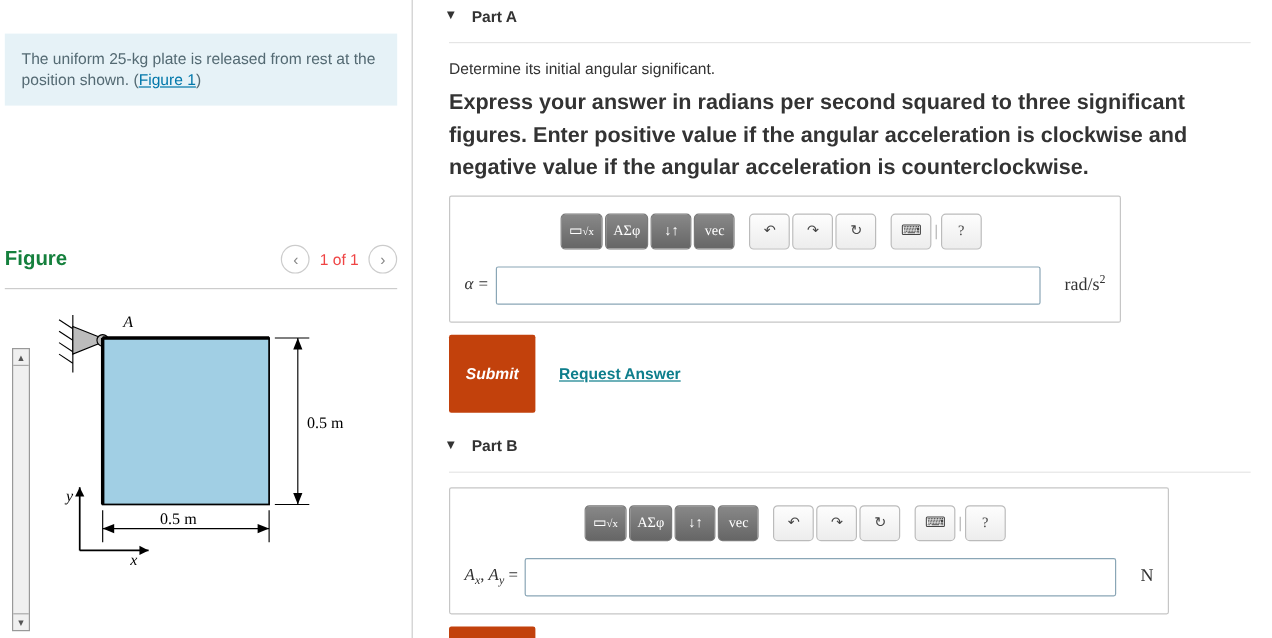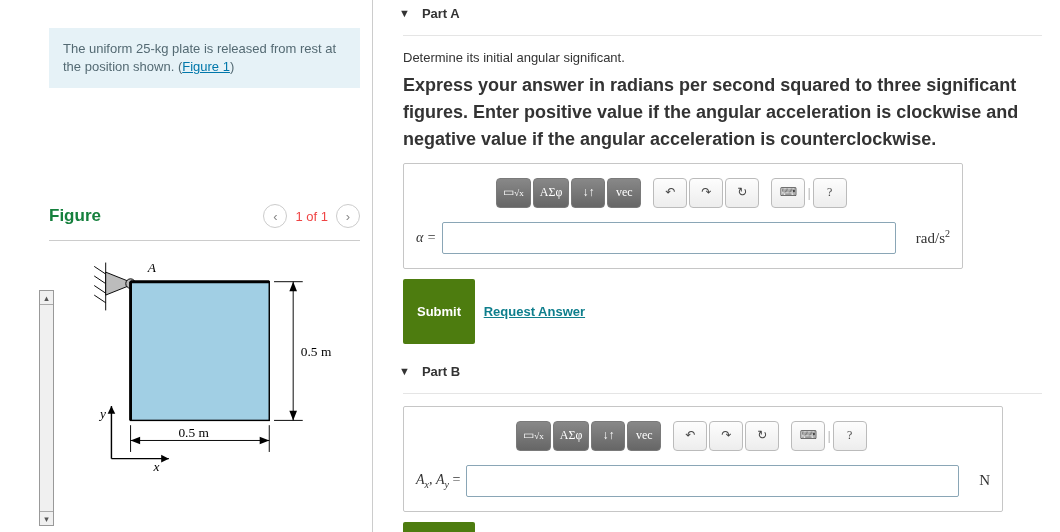--- a/index.html
+++ b/index.html
@@ -1,17 +1,17 @@
 <!DOCTYPE html>
 <html><head>
 <meta charset="utf-8">
 <style>
   * { box-sizing: border-box; margin: 0; padding: 0; }
   body { font-family: Arial, Helvetica, sans-serif; font-size: 13px; color: #333; width: 1060px; height: 532px; overflow: hidden; display: flex; }
-  .left-panel { width: 344px; border-right: 1px solid #ccc; padding: 10px 12px 10px 20px; position: relative; margin-left: 29px; }
+  .left-panel { width: 344px; border-right: 1px solid #ccc; padding: 10px 12px 10px 4px; position: relative; }
   .problem-box { background: #e6f2f7; color: #546a73; padding: 12px 14px; font-size: 13px; line-height: 1.4; margin-top: 18px; }
   .problem-box a { color: #0077aa; text-decoration: underline; }
   .figure-head { display: flex; align-items: center; margin-top: 116px; }
   .figure-title { font-size: 17px; font-weight: bold; color: #15803d; flex: 1; }
   .nav-btn { width: 24px; height: 24px; border: 1px solid #ccc; border-radius: 50%; background: #fff; color: #888; display: inline-flex; align-items: center; justify-content: center; font-size: 13px; cursor: pointer; }
   .nav-label { font-size: 13px; color: #ef4444; margin: 0 8px; }
   .hr { border-top: 1px solid #ccc; margin-top: 12px; }
   .figure-area { position: relative; margin-top: 12px; height: 236px; }
 
   .right-panel { flex: 1; overflow: auto; padding: 0 18px 0 30px; position: relative; }
@@ -31,22 +31,22 @@
   .tool-btn.light { background: linear-gradient(#fdfdfd,#ededed); color: #444; border-color: #bbb; }
   .tool-gap { width: 8px; }
   .ans-row { display: flex; align-items: center; }
   .ans-lhs { font-family: 'Times New Roman', serif; font-style: italic; font-size: 14px; margin-right: 6px; white-space: nowrap; }
   .sub { font-size: 10px; vertical-align: sub; }
   .ans-input { flex: 1; height: 32px; border: 1px solid #8aa6b6; border-radius: 2px; padding: 4px 6px; font-size: 14px; min-width: 200px; }
   .ans-unit { font-family: 'Times New Roman', serif; font-size: 15px; margin-left: 20px; white-space: nowrap; }
   .ans-unit .sup { font-size: 10px; vertical-align: super; }
 
   .sub-row { margin-top: 4px; margin-bottom: 20px; }
-  .submit-btn { background: #4d7c0f; color: #fff; border: none; border-radius: 2px; padding: 25px 14px; font-size: 13px; font-weight: bold; cursor: pointer; }
-  .req-link { color: #0e7e8c; font-size: 13px; text-decoration: underline; margin-left: 5px; font-weight: bold; cursor: pointer; }
+  .submit-btn { background: #c2410c; color: #fff; border: none; border-radius: 2px; padding: 25px 14px; font-size: 13px; font-weight: bold; cursor: pointer; font-style: italic; }
+  .req-link { color: #0e7e8c; font-size: 13px; text-decoration: underline; margin-left: 16px; font-weight: bold; cursor: pointer; }
 
   
   .fig-svg { width: 320px; height: 220px; }
   .dim-label { font-size: 14px; font-family: 'Times New Roman', serif; }
 
   .divider-light { border: none; border-top: 1px solid #e5e5e5; margin: 12px 0 0 0; }
 
   .partA-answer { width: 560px; }
   .partB-answer { width: 600px; }
 

